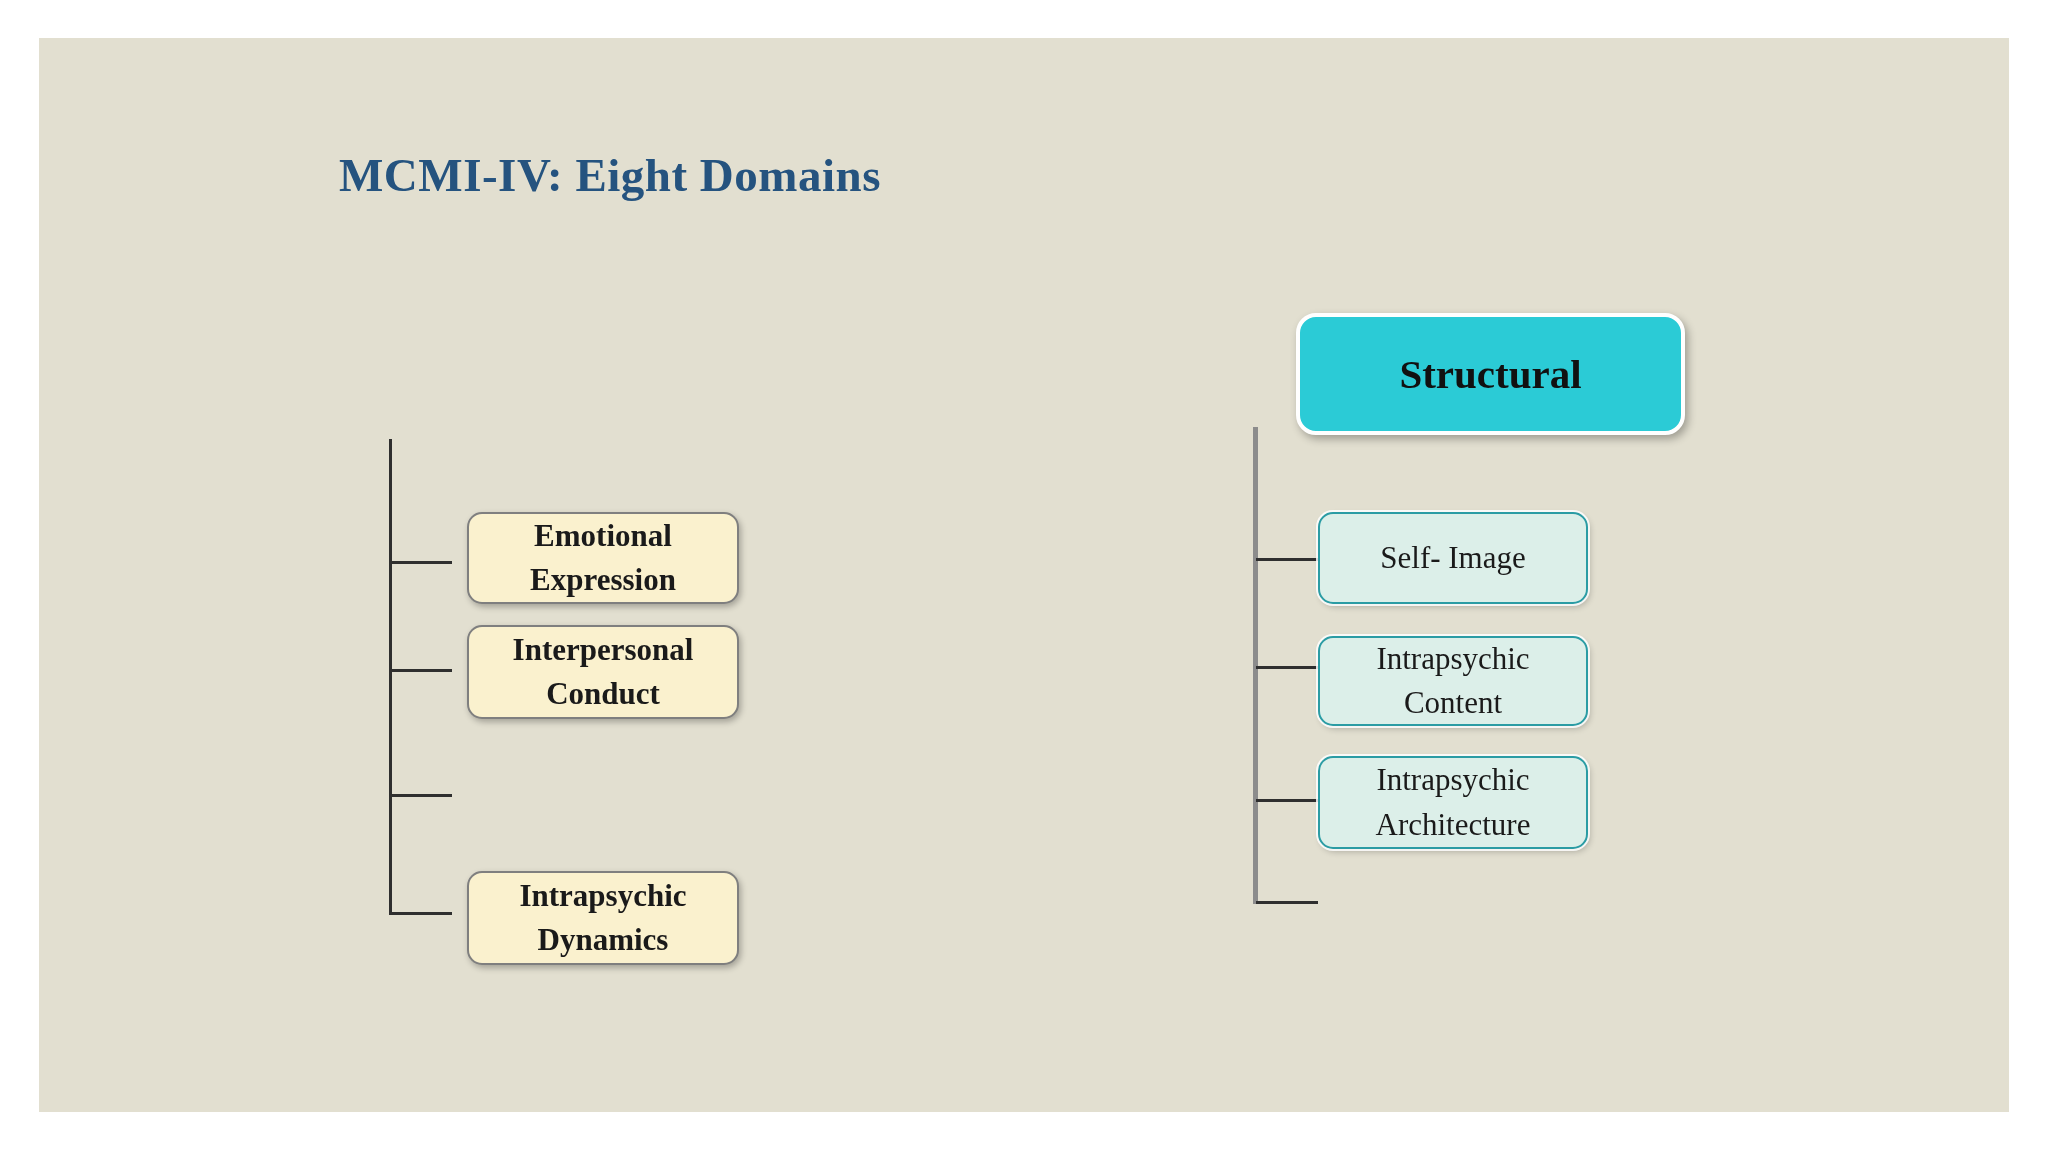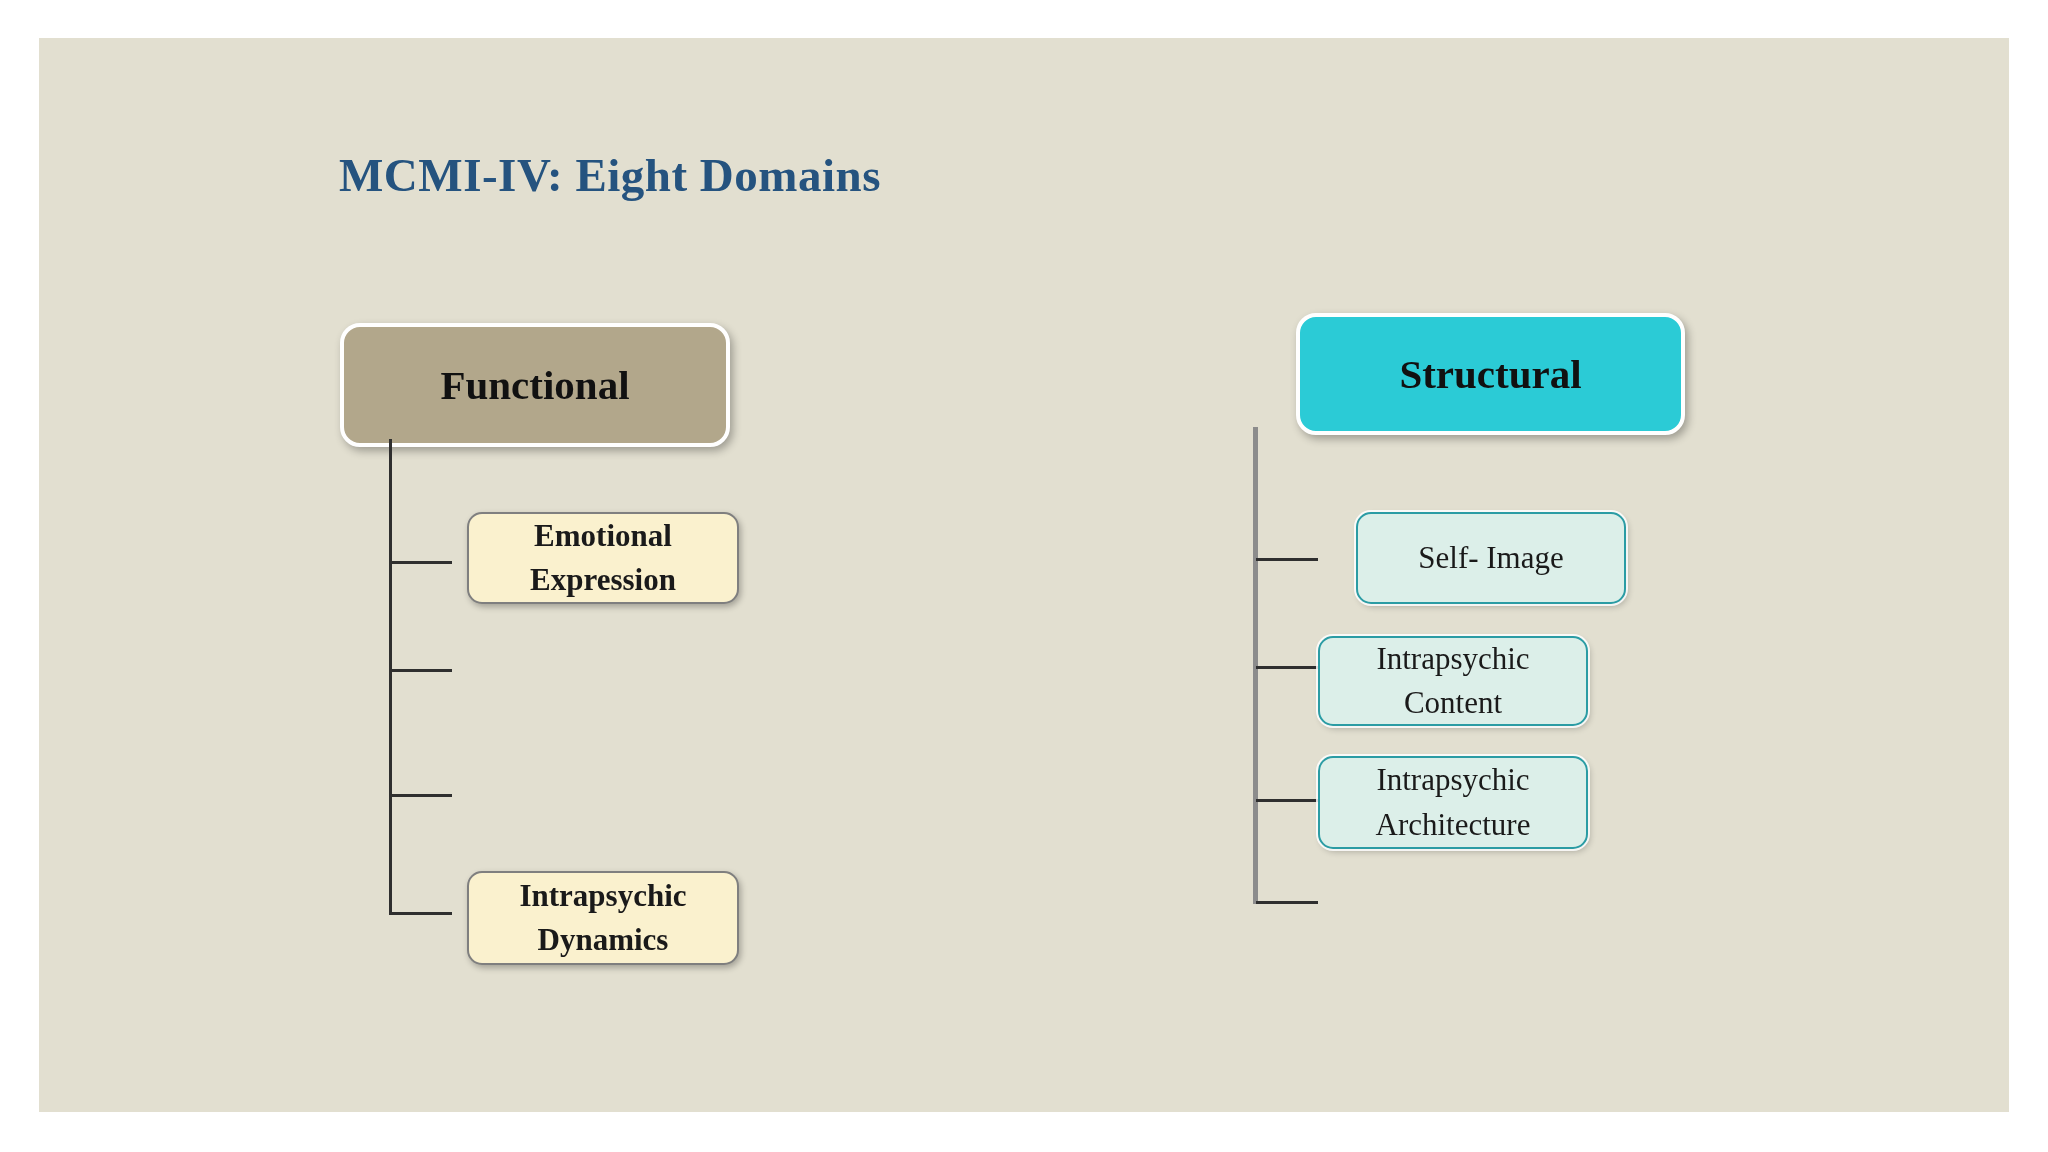--- a/index.html
+++ b/index.html
@@ -56,21 +56,21 @@
   .child-structural {
     left: 1279px; width: 266px;
     background: var(--structural-child-fill, #dcefe9);
     border: 2px solid var(--structural-child-border, #2b9ca4);
     box-shadow: 0 0 0 2px rgba(255,255,255,0.85), 2px 3px 6px rgba(0,0,0,0.22);
   }
   .fc-0 { top: 474px; height: 88px; }
   .fc-1 { top: 587px; height: 90px; }
   .fc-2 { top: 710px; height: 90px; }
   .fc-3 { top: 833px; height: 90px; }
-  .sc-0 { top: 474px; height: 88px; margin-left: 38px; }
+  .sc-0 { top: 474px; height: 88px; }
   .sc-1 { top: 598px; height: 86px; }
   .sc-2 { top: 718px; height: 89px; }
   .sc-3 { top: 841px; height: 88px; }
   .line { position: absolute; }
   .trunk-left {
     left: 350px; top: 401px; width: 3px; height: 476px;
     background: var(--connector-left, #2f2f2f);
   }
   .trunk-right {
     left: 1214px; top: 389px; width: 5px; height: 477px;
@@ -82,32 +82,33 @@
   .bl-0 { top: 523px; } .bl-1 { top: 631px; } .bl-2 { top: 756px; } .bl-3 { top: 874px; }
   .br-0 { top: 520px; } .br-1 { top: 628px; } .br-2 { top: 761px; } .br-3 { top: 863px; }
 </style>
 </head>
 <body style="--page-bg: #ffffff; --slide-bg: #e2dfd0; --title-text: #25537f; --functional-fill: #b2a78b; --functional-child-fill: #faf1ce; --functional-child-border: #7f7f7f; --structural-fill: #2bcbd6; --structural-child-fill: #dcefe9; --structural-child-border: #2b9ca4; --connector-left: #2f2f2f; --connector-right: #8c8c8c;">
 
 <div class="slide">
 
   <div class="title">MCMI-IV: Eight Domains</div>
 
-  <div class="root-node root-functional">
-    <span>Functional</span>
-  </div>
   <div class="line trunk-left"></div>
   <div class="line branch branch-left bl-0"></div>
   <div class="line branch branch-left bl-1"></div>
   <div class="line branch branch-left bl-2"></div>
   <div class="line branch branch-left bl-3"></div>
 
   <div class="child-node child-functional fc-0">
     <span>Emotional
 Expression</span>
+  </div>
+  <div class="child-node child-functional fc-1">
+    <span>Interpersonal
+Conduct</span>
   </div>
   <div class="child-node child-functional fc-3">
     <span>Intrapsychic
 Dynamics</span>
   </div>
 
   <div class="root-node root-structural">
     <span>Structural</span>
   </div>
   <div class="line trunk-right"></div>

